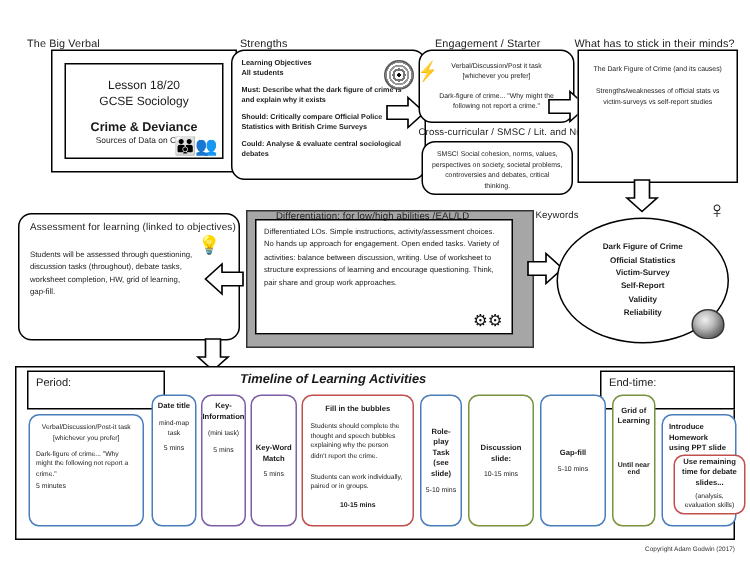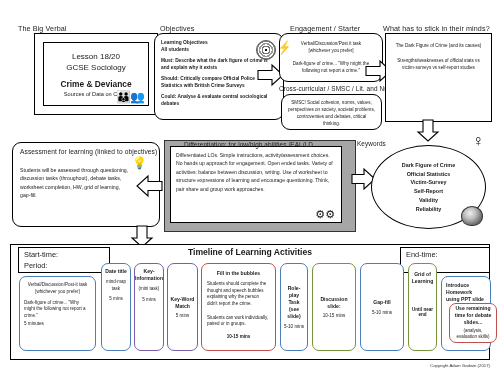--- a/index.html
+++ b/index.html
@@ -93,21 +93,21 @@
 
   .venus{font-size:16px;line-height:1;color:#111;}
   .marx{
     width:22px;height:20px;border-radius:50% 50% 45% 45%;
     background:radial-gradient(ellipse at 40% 35%,#efefef 0%,#bdbdbd 35%,#6f6f6f 70%,#3a3a3a 100%);
     border:0.8px solid #333;
   }
 
   
   .timeline-frame{border:1.3px solid #000;background:#fff;}
-  .tl-title{font-size:8.6px;font-weight:bold;text-align:center;}
+  .tl-title{font-size:8.6px;font-weight:bold;text-align:left;font-style:italic;}
   .card{
     border-radius:7px;
     background:#fff;
     border-width:1.2px;border-style:solid;
     box-sizing:border-box;
     display:flex;flex-direction:column;
     align-items:center;
     padding:4px 2px;
     overflow:hidden;
   }
@@ -123,21 +123,21 @@
 
   .gears{position:absolute;color:#111;font-size:11px;line-height:1;}
   .bulb{position:absolute;font-size:12px;line-height:1;}
 </style>
 </head>
 <body>
 
 <div class="stage">
 
   <div class="abs sec-label" style="left:18px;top:24px;">The Big Verbal</div>
-  <div class="abs sec-label" style="left:160px;top:24px;">Objectives</div>
+  <div class="abs sec-label" style="left:160px;top:24px;">Strengths</div>
   <div class="abs sec-label" style="left:290px;top:24px;text-align:center;">Engagement / Starter</div>
   <div class="abs sec-label" style="left:383px;top:24px;">What has to stick in their minds?</div>
 
   <div class="abs bigpic-outer" style="left:34px;top:33px;width:124px;height:82px;text-align:right;">
     <div class="bigpic-inner">
       <div class="bp-l1">Lesson 18/20</div>
       <div class="bp-l2">GCSE Sociology</div>
       <div class="bp-l3">Crime &amp; Deviance</div>
       <div class="bp-l4">Sources of Data on Crime</div>
       <div class="bp-people">👪👥</div>
@@ -234,21 +234,20 @@
 
   <svg class="arrow" style="left:130px;top:226px;width:24px;height:22px;" viewBox="0 0 24 22">
     <path d="M7 0 L17 0 L17 12 L22 12 L12 21 L2 12 L7 12 Z"></path>
   </svg>
 
   <div class="abs timeline-frame" style="left:10px;top:244px;width:480px;height:116px;"></div>
 
   <div class="abs tl-title" style="left:160px;top:247px;width:180px;">Timeline of Learning Activities</div>
 
   <div class="abs startbox" style="left:18px;top:247px;width:92px;height:26px;padding:2px 5px;">
-    <div class="sb-line">Start-time:</div>
     <div class="sb-line">Period:</div>
   </div>
 
   <div class="abs startbox" style="left:400px;top:247px;width:90px;height:26px;padding:2px 5px;">
     <div class="sb-line">End-time:</div>
   </div>
 
   <div class="abs card" style="left:19px;top:276px;width:77px;height:75px;border-color:#4a7ebb;">
     <div class="card-body" style="margin-top:1px;">Verbal/Discussion/Post-it task [whichever you prefer]</div>
     <div class="card-body" style="text-align:left;align-self:stretch;padding:0 2px;">Dark-figure of crime... "Why might the following not report a crime."</div>

